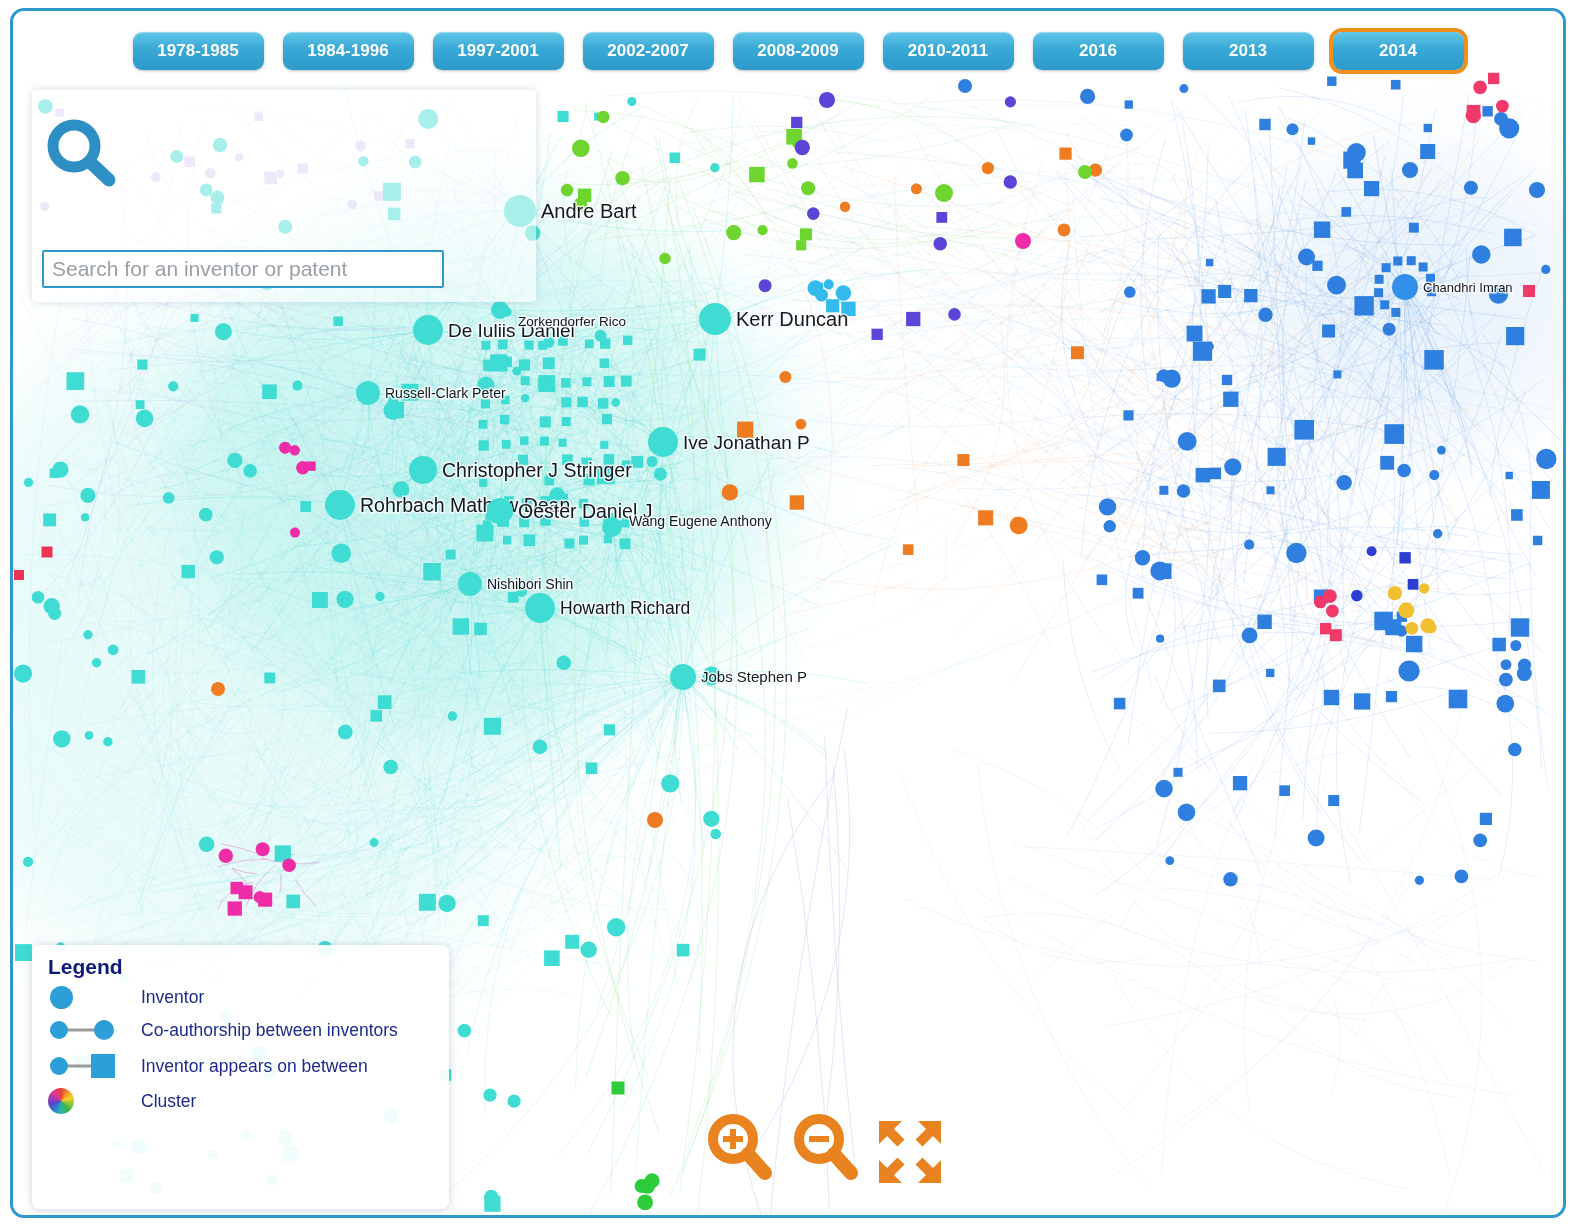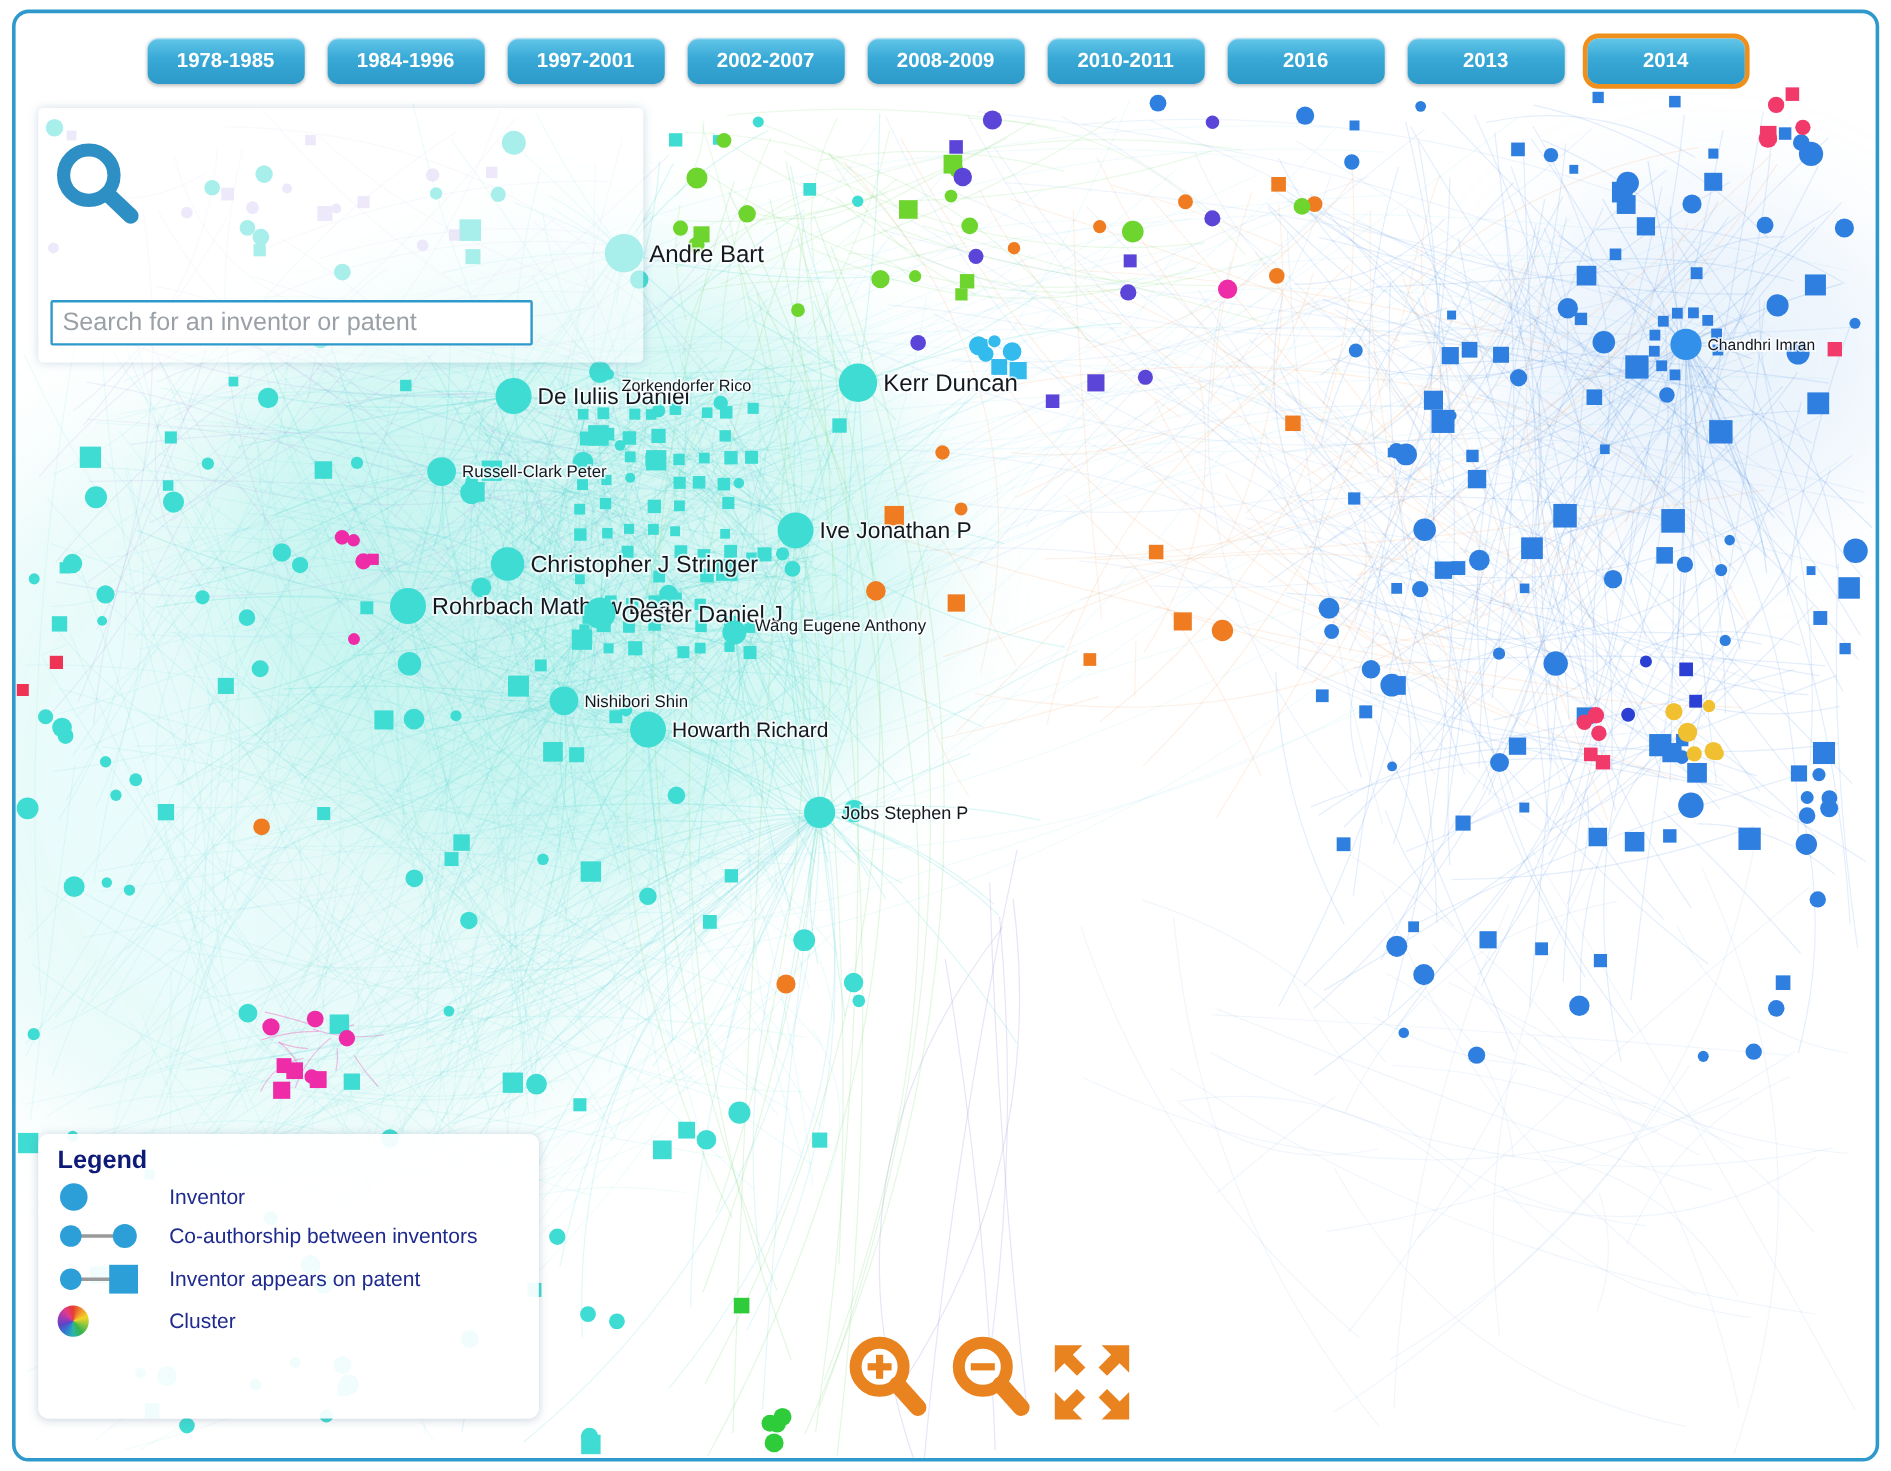--- a/index.html
+++ b/index.html
@@ -1,32 +1,32 @@
 <!DOCTYPE html>
 <html><head>
 <meta charset="utf-8">
 <style>
   html,body{margin:0;padding:0;background:#fff;font-family:"Liberation Sans",sans-serif;}
   #page{position:relative;width:1576px;height:1226px;background:#fff;overflow:hidden;}
   #clip{position:absolute;left:12px;top:10px;width:1552px;height:1206px;border-radius:12px;overflow:hidden;background:#fff;}
   #frame-border{position:absolute;left:10px;top:8px;width:1550px;height:1204px;border:3px solid #2f99cc;border-radius:14px;pointer-events:none;}
   #graph{position:absolute;left:-12px;top:-10px;}
-  .toolbar{position:absolute;left:0;top:22px;width:100%;display:flex;justify-content:center;gap:19px;z-index:5;}
+  .toolbar{position:absolute;left:10px;top:22px;width:100%;display:flex;justify-content:center;gap:19px;z-index:5;}
   .yearbtn{height:38px;min-width:131px;padding:0 10px;border:none;border-radius:9px;
     background:linear-gradient(180deg,#62c6e8 0%,#38a8d6 45%,#2d9aca 100%);
     color:#fff;font-weight:700;font-size:17px;font-family:"Liberation Sans",sans-serif;
     box-shadow:0 1px 3px rgba(0,0,0,.25), inset 0 1px 0 rgba(255,255,255,.35);cursor:pointer;}
   .yearbtn.selected{box-shadow:0 0 0 4px #ef8f1c, 0 1px 3px rgba(0,0,0,.25);}
   .search-panel{position:absolute;left:20px;top:80px;width:504px;height:212px;background:rgba(255,255,255,.55);
     border-radius:4px;box-shadow:0 0 8px rgba(120,160,185,.35);z-index:4;}
   .search-panel input{position:absolute;left:10px;bottom:14px;width:382px;height:30px;border:2px solid #2f99cc;
     border-radius:2px;font-size:21px;color:#555;padding:2px 8px;background:#fff;font-family:"Liberation Sans",sans-serif;outline:none;}
   .search-panel input::placeholder{color:#9aa0a6;}
   .search-mag{position:absolute;left:12px;top:26px;}
-  .legend{position:absolute;left:20px;top:935px;width:417px;height:237px;background:rgba(255,255,255,.93);
+  .legend{position:absolute;left:20px;top:935px;width:417px;height:264px;background:rgba(255,255,255,.93);
     border-radius:8px;box-shadow:0 1px 8px rgba(100,130,160,.35);padding:8px 14px;box-sizing:border-box;z-index:4;}
   .legend-title{color:#0d1a78;font-size:21px;font-weight:700;margin:2px 0 4px 2px;}
   .legend-item{display:flex;align-items:center;margin:7px 0;gap:13px;}
   .icon-cell{width:82px;display:flex;align-items:center;flex:none;}
   .legend-label{font-size:17.5px;color:#1e2a8e;}
   .lg-circle{width:23px;height:23px;border-radius:50%;background:#2d9fd8;display:inline-block;margin-left:4px;}
   .lg-square{width:27px;height:27px;background:#2d9fd8;display:inline-block;margin-left:2px;}
   .lg-wheel{width:26px;height:26px;border-radius:50%;display:inline-block;margin-left:2px;
     background:conic-gradient(#e63c2f,#f0912d,#f5d327,#8cc63e,#35b44a,#2bb5aa,#2f7fd0,#5b44c8,#a03ab4,#e23a8c,#e63c2f);}
   .controls{position:absolute;left:692px;top:1100px;display:flex;gap:10px;align-items:flex-start;z-index:4;}
@@ -1962,21 +1962,21 @@
             <span class="legend-label">Co-authorship between inventors</span>
           </div>
           <div class="legend-item">
             <span class="icon-cell">
               <svg width="80" height="30">
                 <line x1="14" y1="15" x2="52" y2="15" stroke="#9a9a9a" stroke-width="3"></line>
                 <circle cx="13" cy="15" r="9" fill="#2d9fd8"></circle>
                 <rect x="45" y="3" width="24" height="24" fill="#2d9fd8"></rect>
               </svg>
             </span>
-            <span class="legend-label">Inventor appears on patent</span>
+            <span class="legend-label">Inventor appears on between</span>
           </div>
           <div class="legend-item">
             <span class="icon-cell">
               <span class="lg-wheel"></span>
             </span>
             <span class="legend-label">Cluster</span>
           </div>
         </div>
     </div>
 

